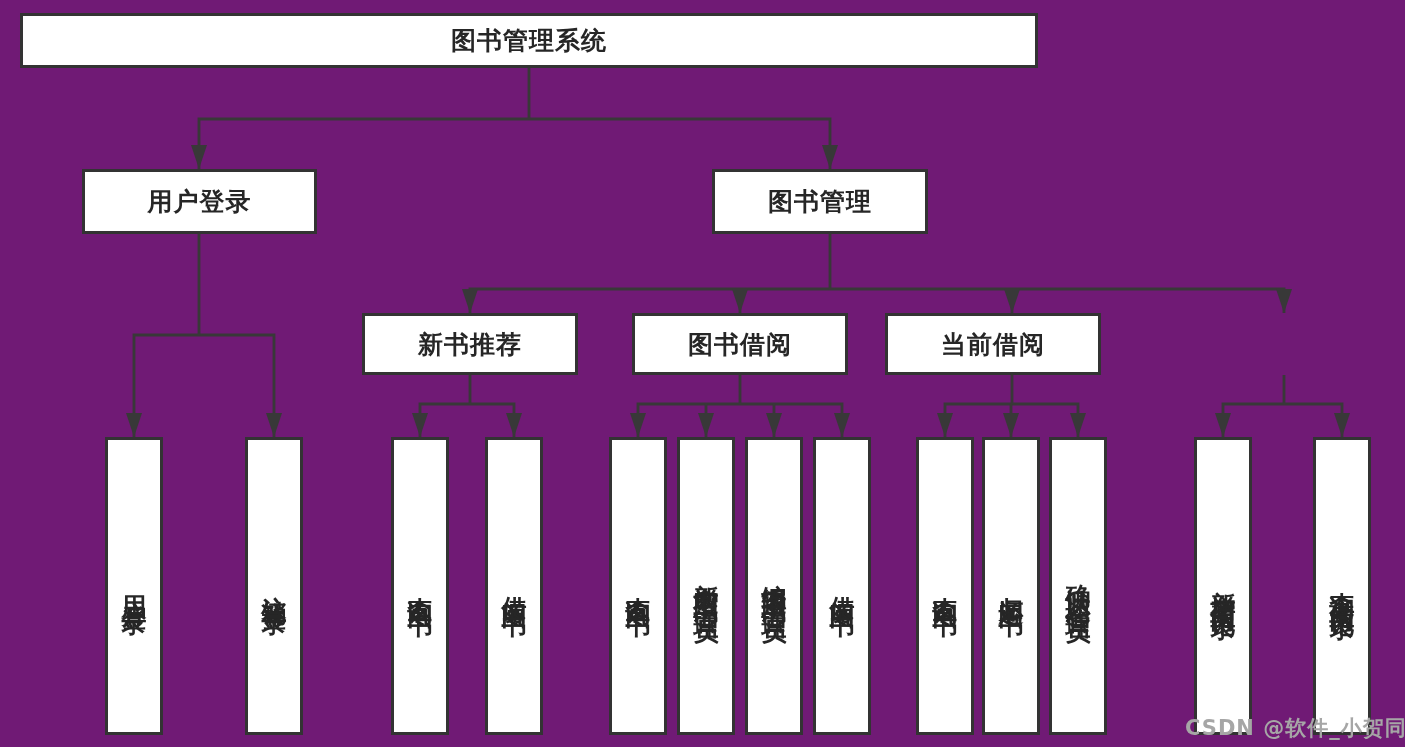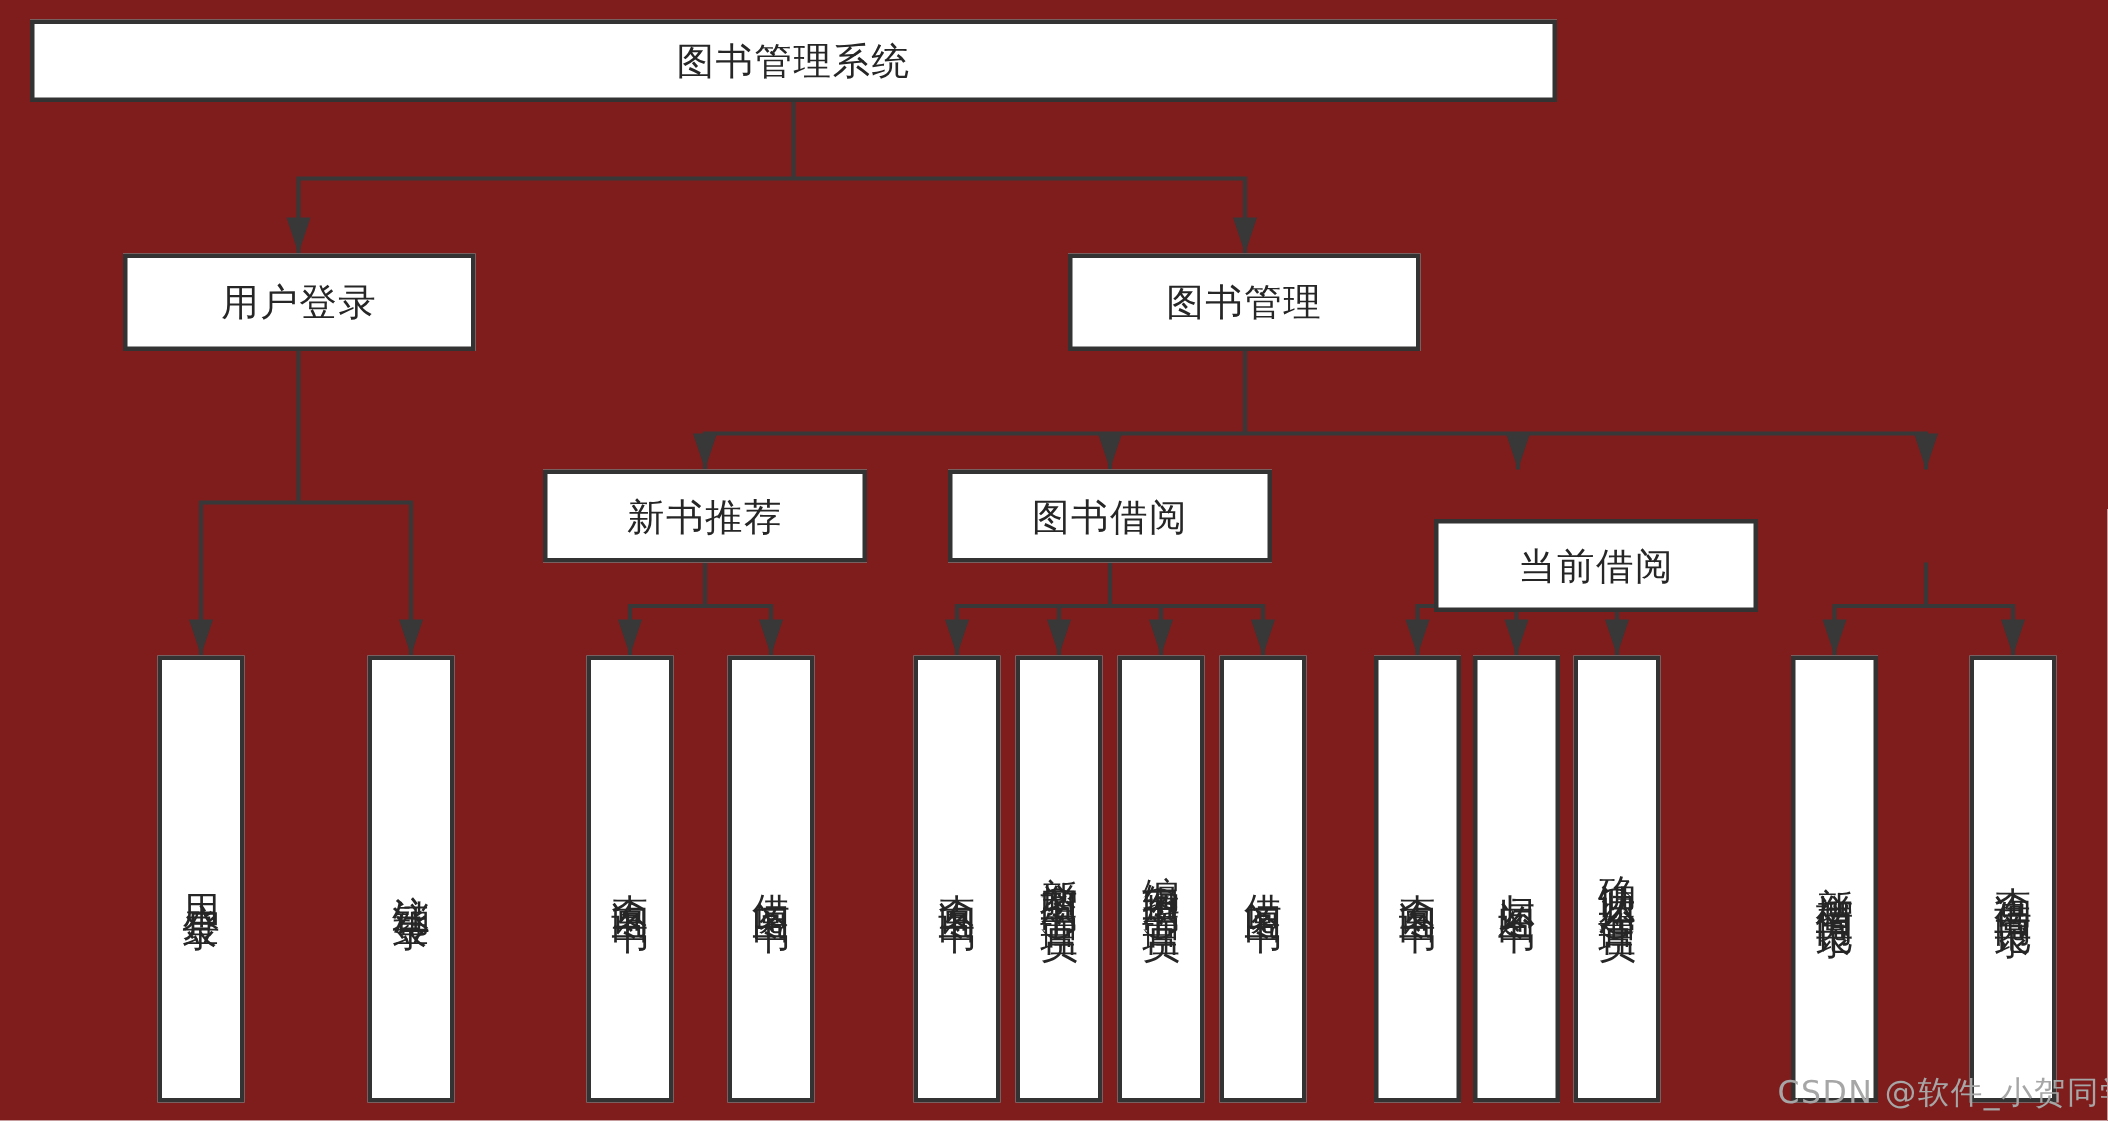--- a/index.html
+++ b/index.html
@@ -1,23 +1,24 @@
 <!DOCTYPE html>
 <html><head>
 <meta charset="utf-8">
 <style>
   html, body { margin: 0; padding: 0; background: #ffffff; }
   #canvas {
     position: relative;
     width: 1405px;
     height: 747px;
-    background: #7f1d1d;
+    background: #701a75;
     overflow: hidden;
     font-family: "DejaVu Sans", "Liberation Sans", sans-serif;
     color: #262626;
+    font-weight: bold;
   }
   #connectors {
     position: absolute;
     left: 0; top: 0;
     width: 1405px; height: 747px;
   }
   .node {
     position: absolute;
     box-sizing: border-box;
     border: 3px solid #333333;
@@ -27,26 +28,26 @@
     justify-content: center;
     font-size: 25px;
     letter-spacing: 1px;
     white-space: nowrap;
     color: #262626;
   }
   
   .n-root  { left: 20px;  top: 13px;  width: 1018px; height: 55px; }
   
   .n-l2a   { left: 82px;  top: 169px; width: 235px; height: 65px; }
-  .n-l2b   { left: 712px; top: 169px; width: 235px; height: 65px; }
+  .n-l2b   { left: 712px; top: 169px; width: 216px; height: 65px; }
   
   .n-l3    { top: 313px; width: 216px; height: 62px; }
   .n-l3a   { left: 362px; }
   .n-l3b   { left: 632px; }
-  .n-l3c   { left: 956px; margin-top: 33px; }
+  .n-l3c   { left: 885px; }
   .n-l3d   { left: 1176px; }
   
   .leaf {
     position: absolute;
     box-sizing: border-box;
     top: 437px;
     width: 58px;
     height: 298px;
     border: 3px solid #333333;
     background: #ffffff;

